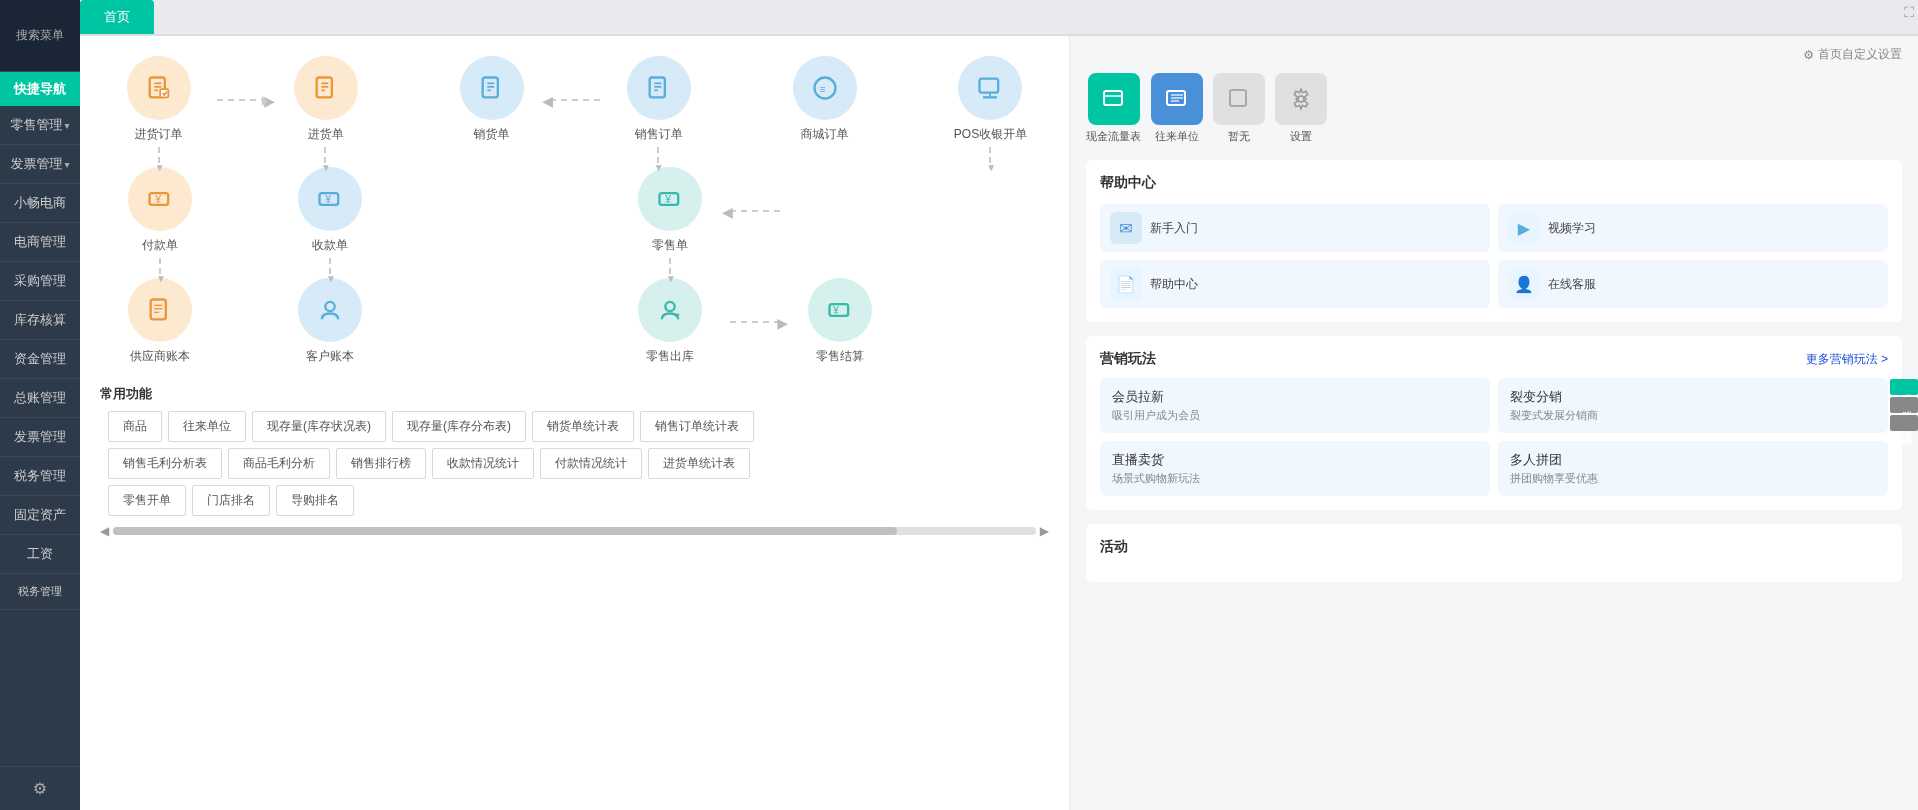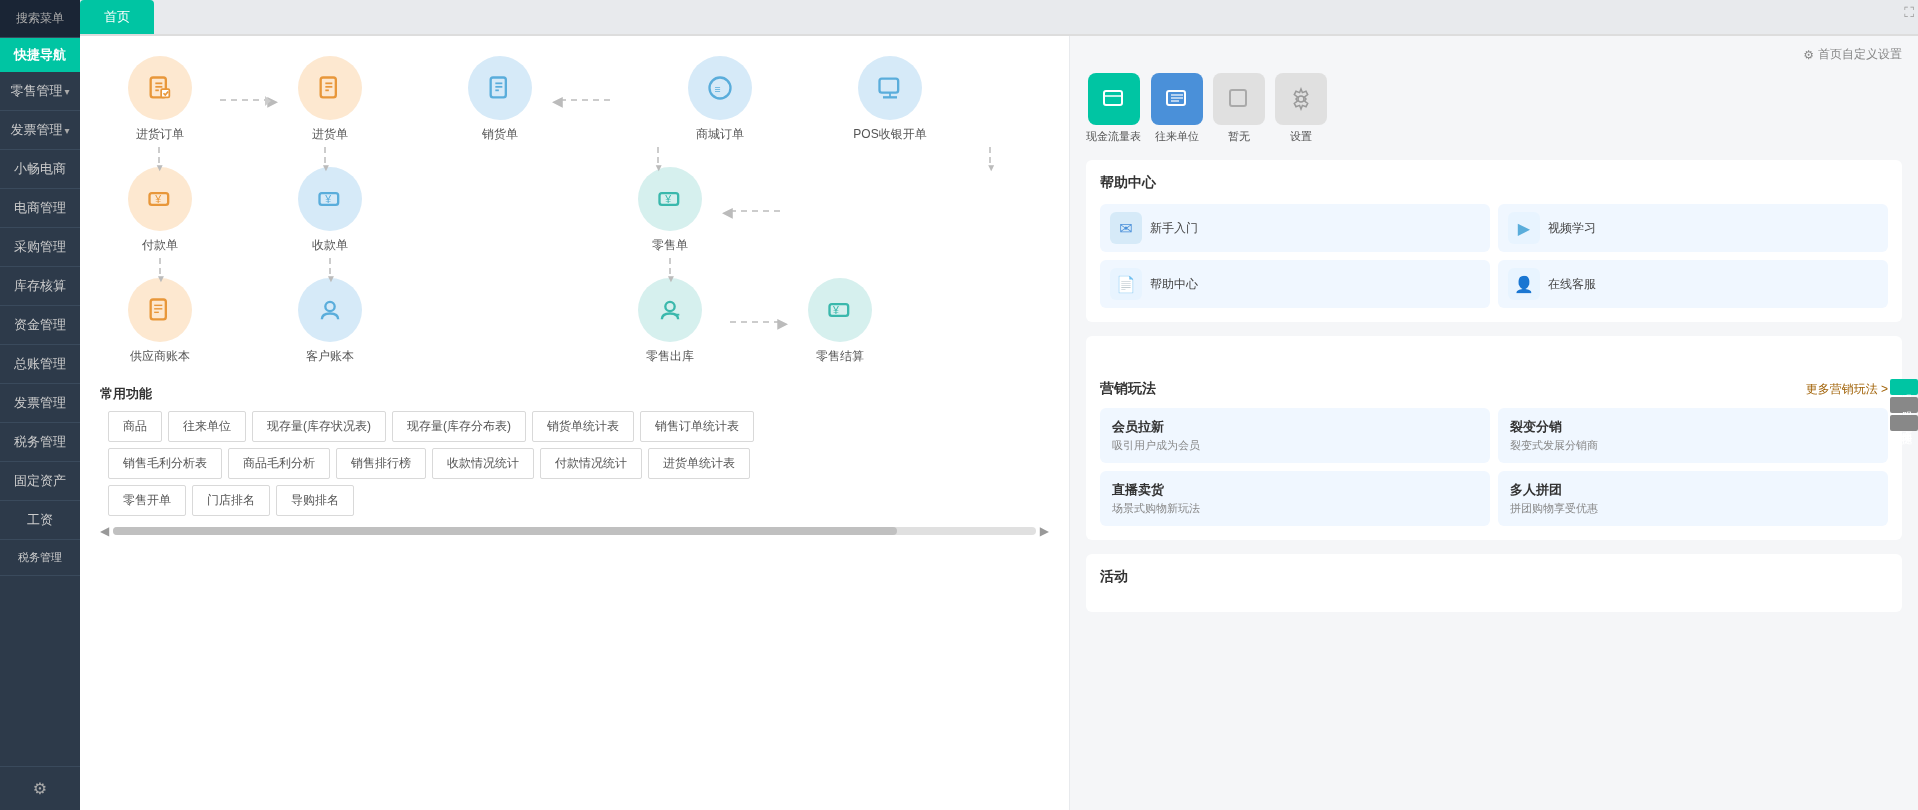--- a/index.html
+++ b/index.html
@@ -11,21 +11,21 @@
       background: #2d3a4a;
       display: flex;
       flex-direction: column;
       flex-shrink: 0;
       height: 810px;
       overflow: hidden;
     }
     .sidebar-search {
       background: #1a2535;
       color: #aaa;
-      padding: 10px 8px;
+      padding: 27px 8px;
       font-size: 12px;
       cursor: pointer;
       text-align: center;
       border-bottom: 1px solid #3a4a5c;
     }
     .sidebar-nav-label {
       background: #00c5a3;
       color: #fff;
       text-align: center;
       padding: 8px 14px;
@@ -266,37 +266,36 @@
       color: #4a90d9;
     }
     .help-text { font-size: 12px; color: #444; }
 
     
     .section-header {
       display: flex;
       justify-content: space-between;
       align-items: center;
       margin-bottom: 10px;
-      margin-top: 30px;
     }
     .section-title { font-size: 14px; font-weight: bold; color: #333; }
-    .section-more { font-size: 12px; color: #a16207; cursor: pointer; }
+    .section-more { font-size: 12px; color: #1d4ed8; cursor: pointer; }
 
     .marketing-grid {
       display: grid;
       grid-template-columns: 1fr 1fr;
       gap: 8px;
     }
     .marketing-item {
       background: #f0f7ff;
       border-radius: 6px;
       padding: 10px 12px;
       cursor: pointer;
     }
-    .marketing-item-title { font-size: 13px; font-weight: bold; color: #333; margin-bottom: 2px; }
+    .marketing-item-title { font-size: 13px; font-weight: normal; color: #333; margin-bottom: 2px; }
     .marketing-item-sub { font-size: 11px; color: #888; }
 
     
     .activities-section {
       background: #fff;
       border-radius: 6px;
       padding: 14px;
     }
 
     
@@ -472,20 +471,31 @@
             </div>
             <div class="wf-label">销货单</div>
           </div>
 
           <div class="h-connector" style="width:50px;">
             <div style="flex:1; border-top:2px dashed #ccc; position:relative; width:100%;">
               <span style="position:absolute;left:-8px;top:-8px;color:#bbb;font-size:14px;">◀</span>
             </div>
           </div>
 
+          <div class="wf-block">
+            <div class="wf-circle blue">
+              <svg width="28" height="28" viewBox="0 0 24 24">
+                  <rect x="4" y="3" width="13" height="17" rx="2" fill="none" stroke="#5aaddb" stroke-width="2"></rect>
+                  <line x1="8" y1="8" x2="14" y2="8" stroke="#5aaddb" stroke-width="1.5"></line>
+                  <line x1="8" y1="11" x2="14" y2="11" stroke="#5aaddb" stroke-width="1.5"></line>
+                  <line x1="8" y1="14" x2="11" y2="14" stroke="#5aaddb" stroke-width="1.5"></line>
+                </svg>
+            </div>
+            <div class="wf-label">销售订单</div>
+          </div>
 
           <div style="width:50px;"></div>
 
           <div class="wf-block">
             <div class="wf-circle blue">
               <svg width="28" height="28" viewBox="0 0 24 24">
                   <circle cx="12" cy="12" r="9" fill="none" stroke="#5aaddb" stroke-width="2"></circle>
                   <text x="7" y="16" font-size="9" fill="#5aaddb">≡</text>
                 </svg>
             </div>

